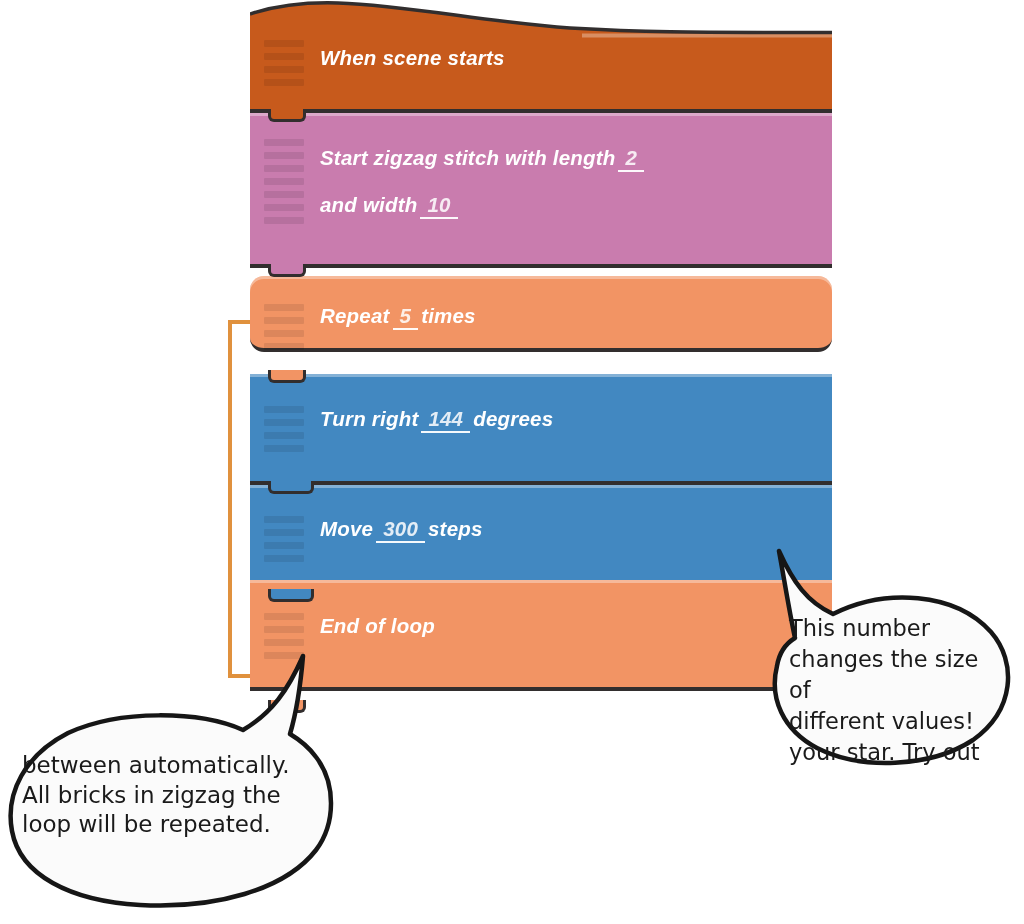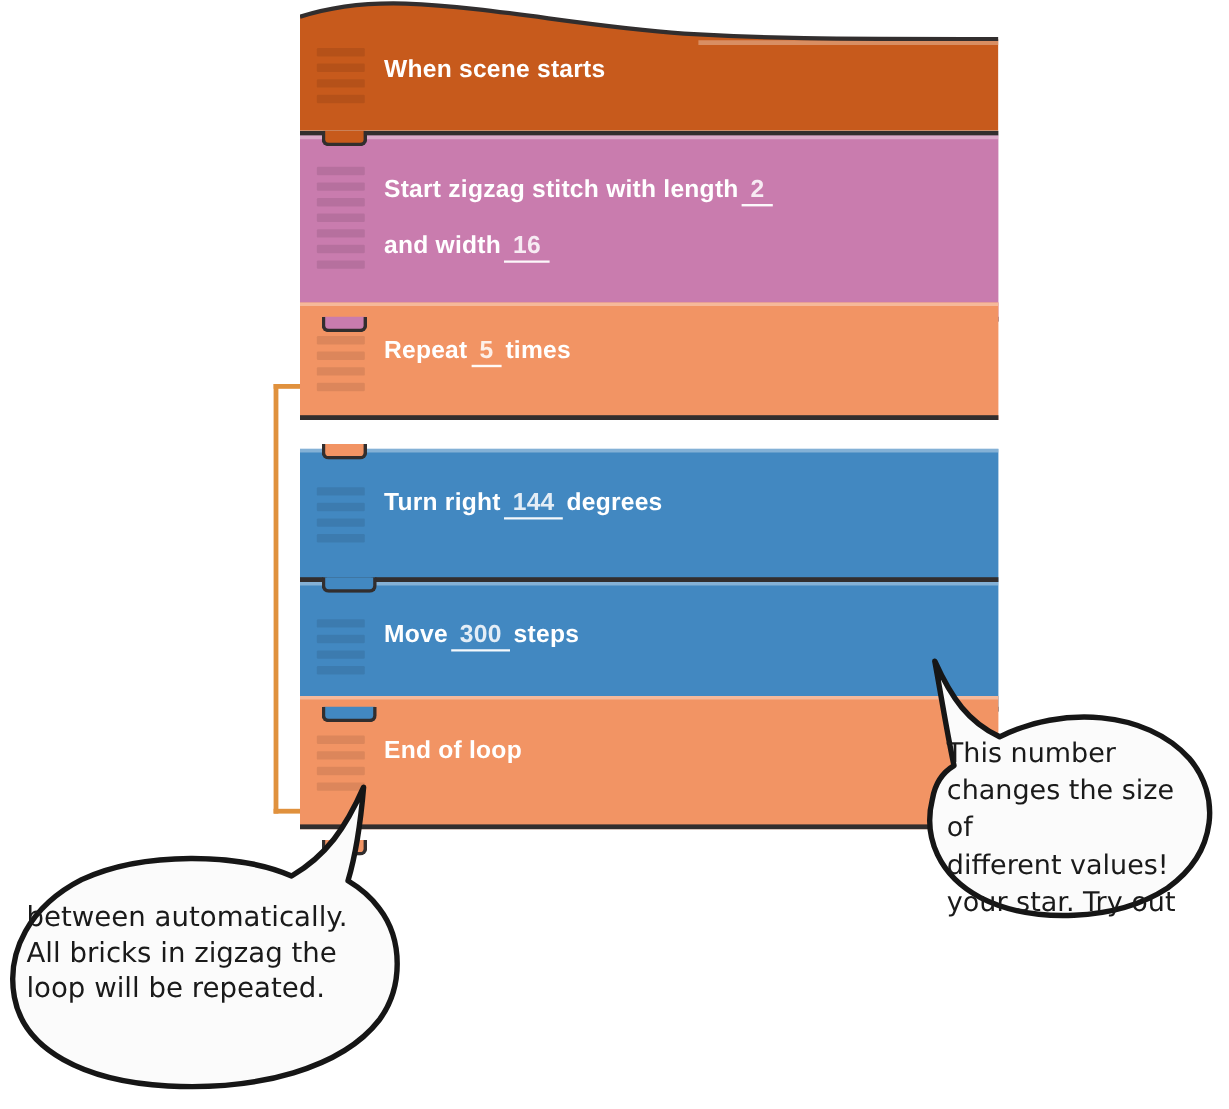--- a/index.html
+++ b/index.html
@@ -16,21 +16,21 @@
     z-index:1;
   }
   .brick.hat{border-bottom:4px solid var(--outline);box-shadow:none;background:transparent;}
   .c-header{background:var(--brick-header);}
   .c-stitch{background:var(--brick-stitch);}
   .c-control{background:var(--brick-control);}
   .c-motion{background:var(--brick-motion);padding-left:40px;}
 
   .brick-label{
     position:absolute;left:70px;white-space:nowrap;
-    color:var(--text);font-size:20.5px;font-weight:bold;letter-spacing:.2px;
+    color:var(--text);font-size:20.5px;font-weight:bold;letter-spacing:.2px;font-style:italic;
   }
   .val{
     display:inline-block;padding:0 7px;margin:0 3px;
     border-bottom:2.5px solid rgba(255,255,255,0.95);
     color:rgba(255,255,255,0.85);font-weight:bold;
   }
   
   .grips{position:absolute;left:14px;width:40px;}
   .grips i{display:block;height:7px;margin-bottom:6px;background:rgba(0,0,0,0.09);border-radius:1px;}
   
@@ -88,26 +88,26 @@
         <i></i>
         <i></i>
         <i></i>
         <i></i>
         <i></i>
       </div>
     <div class="brick-label" style="top:33px;">
       <span>Start zigzag stitch with length</span><span class="val">2</span>
     </div>
     <div class="brick-label" style="top:80px;">
-      <span>and width</span><span class="val">16</span>
+      <span>and width</span><span class="val">10</span>
     </div>
   </div>
   <div class="tab c-stitch" style="top:264px;"></div>
 
-  <div class="brick c-control" style="top:252px;height:98px;">
+  <div class="brick c-control" style="top:276px;height:76px;border-radius:14px;">
     <div class="grips" style="top:28px;">
         <i></i>
         <i></i>
         <i></i>
         <i></i>
       </div>
     <div class="brick-label" style="top:28px;">
       <span>Repeat</span><span class="val">5</span><span>times</span>
     </div>
   </div>

